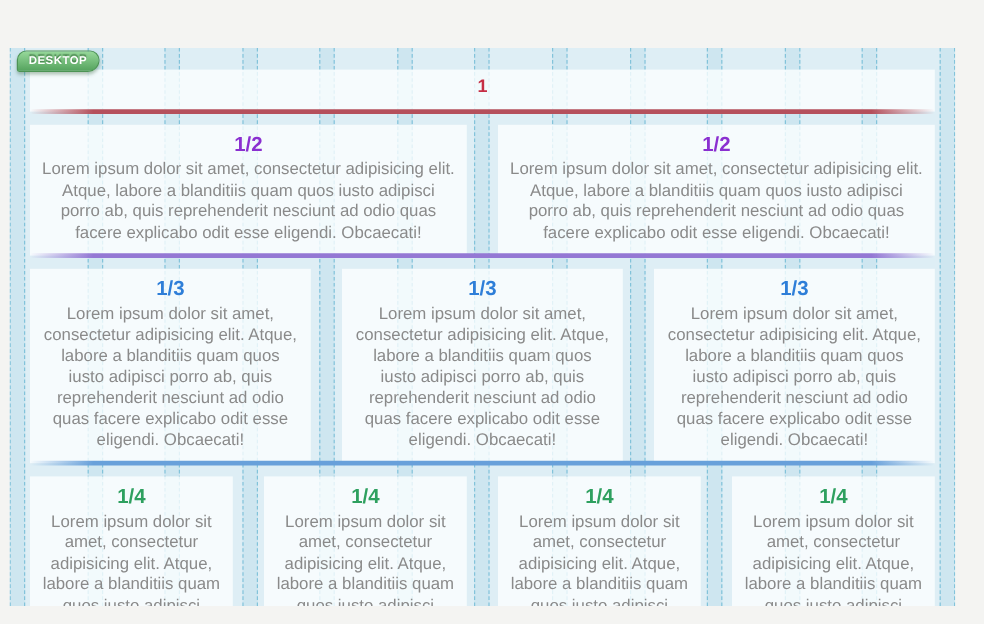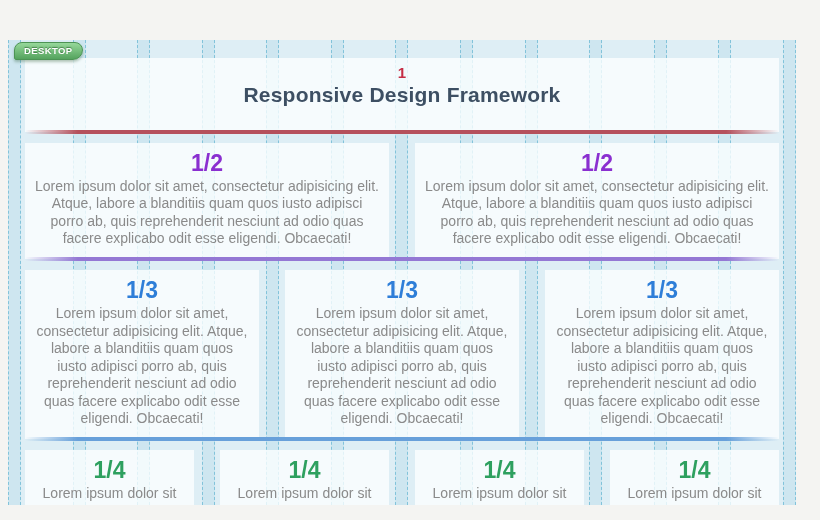--- a/index.html
+++ b/index.html
@@ -39,21 +39,21 @@
   .row-rule {
     position: absolute; left: 0; right: 0; bottom: -2px; height: 4px;
     border-radius: 3px; z-index: 3;
   }
   .box {
     flex: 1; box-sizing: border-box; text-align: center;
     background: rgba(252,255,255,0.78);
     padding: 7px 10px 11px;
   }
   .span-label {
-    margin: 0 0 2px; font-weight: bold; font-size: 23px; line-height: 1.15;
+    margin: 0 0 2px; font-weight: bold; font-size: 17px; line-height: 1.15;
   }
   .header-box .mini-label {
     margin: 0; font-weight: bold; font-size: 15px; line-height: 1.1;
   }
   .page-title {
     margin: 1px 0 14px; font-weight: bold; font-size: 21px;
     color: var(--title-color, #3d4f63); letter-spacing: 0.2px;
   }
   .body-text {
     margin: 0; font-size: 14px; line-height: 17.5px;
@@ -92,21 +92,20 @@
       <div class="col"></div>
       <div class="gutter"></div>
     </div>
 
   <span class="badge">DESKTOP</span>
 
   <div class="content">
     <div class="row">
       <div class="box header-box">
         <p class="mini-label" style="color: rgb(197, 45, 68);">1</p>
-        <h1 class="page-title">Responsive Design Framework</h1>
       </div>
       <div class="row-rule" style="background: linear-gradient(90deg, rgba(255, 255, 255, 0) 0%, rgb(181, 80, 92) 7%, rgb(181, 80, 92) 93%, rgba(255, 255, 255, 0) 100%);"></div>
     </div>
     <div id="rows-mount">
         <div class="row">
           <div class="box">
             <h2 class="span-label" style="color: rgb(138, 47, 208);">1/2</h2>
             <p class="body-text">Lorem ipsum dolor sit amet, consectetur adipisicing elit. Atque, labore a blanditiis quam quos iusto adipisci porro ab, quis reprehenderit nesciunt ad odio quas facere explicabo odit esse eligendi. Obcaecati!</p>
           </div>
           <div class="box">

